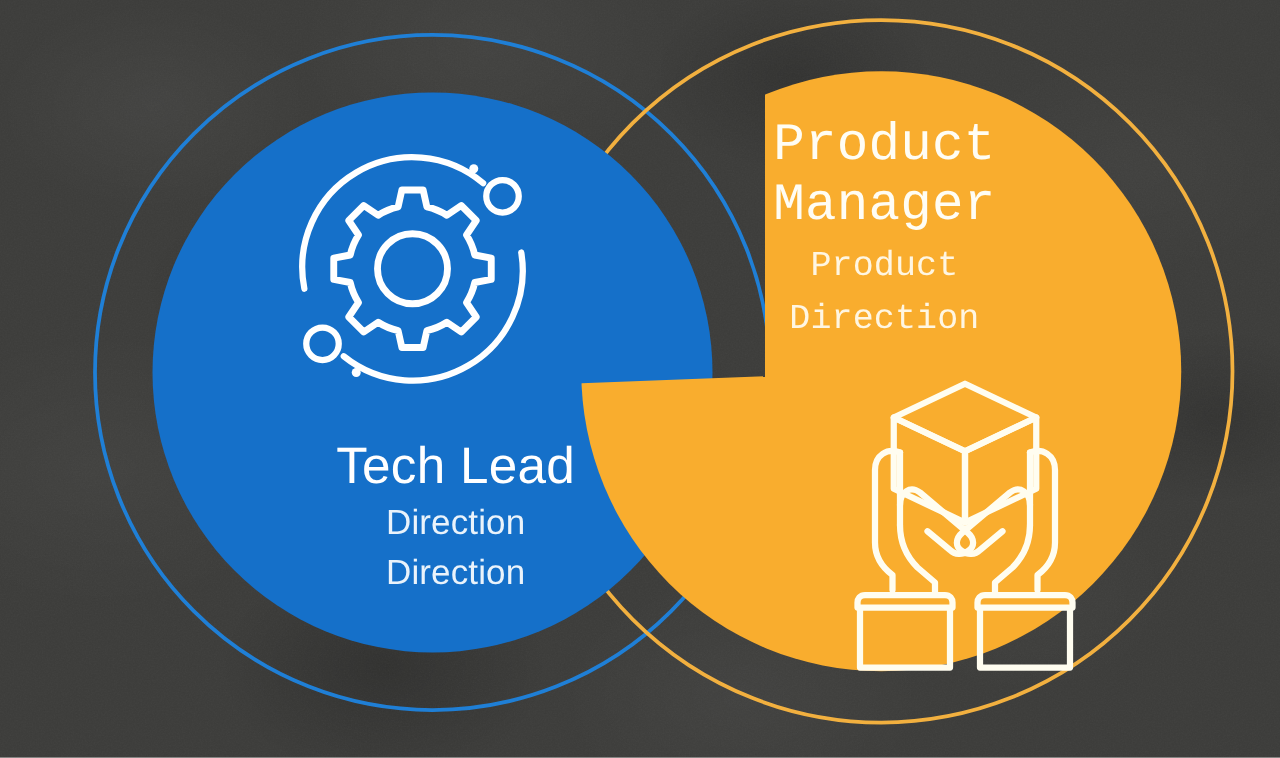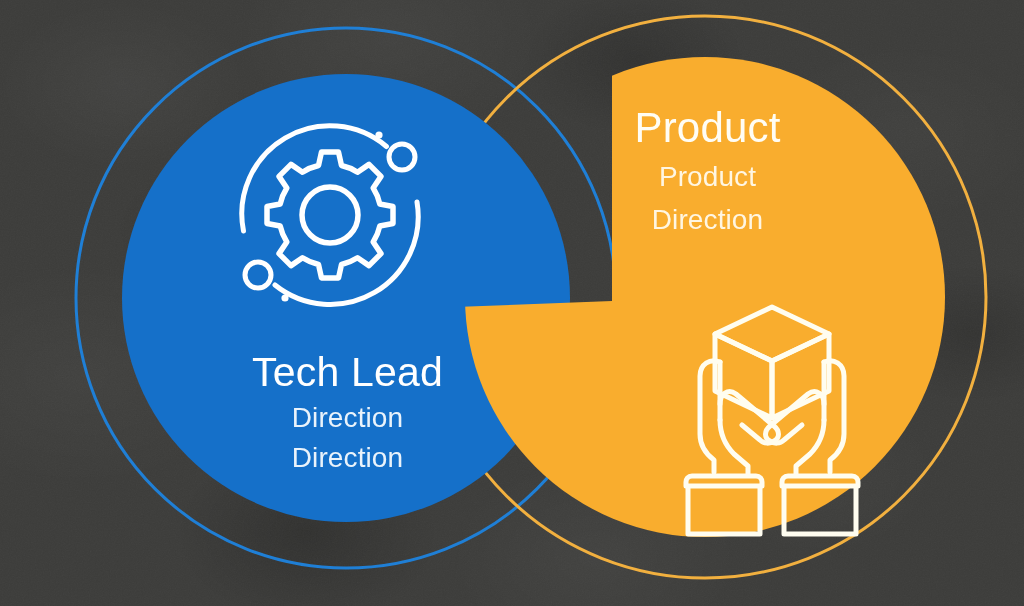--- a/index.html
+++ b/index.html
@@ -39,22 +39,22 @@
     opacity:.5;
     pointer-events:none;
   }
 
   
   #diagram { position:absolute; inset:0; }
 
   
   .label-block { position:absolute; text-align:center; user-select:none; }
 
-  #tl-text { left:150px; top:350px; width:395px; }
-  #pm-text { left:560px; top:104px;  width:295px; }
+  #tl-text { left:167px; top:350px; width:395px; }
+  #pm-text { left:560px; top:92px;  width:295px;font-family:Liberation Mono, monospace; }
 
   .title-lg {
     font-size:41px; font-weight:400; line-height:1.12;
     letter-spacing:.2px;
   }
   .title-lg.pm { font-size:42px; line-height:1.15; }
 
   .subtitle {
     font-size:28px; font-weight:400; line-height:1.28;
     letter-spacing:.1px;
@@ -238,17 +238,18 @@
   </svg>
 
   <div class="label-block" id="tl-text">
     <div class="title-lg">Tech Lead</div>
     <div class="subtitle">Direction</div>
     <div class="subtitle">Direction</div>
   </div>
 
   <div class="label-block" id="pm-text">
     <div class="title-lg pm">Product</div>
+    <div class="title-lg pm">Manager</div>
     <div class="subtitle">Product</div>
     <div class="subtitle">Direction</div>
   </div>
 
 </div>
 
 </body></html>

